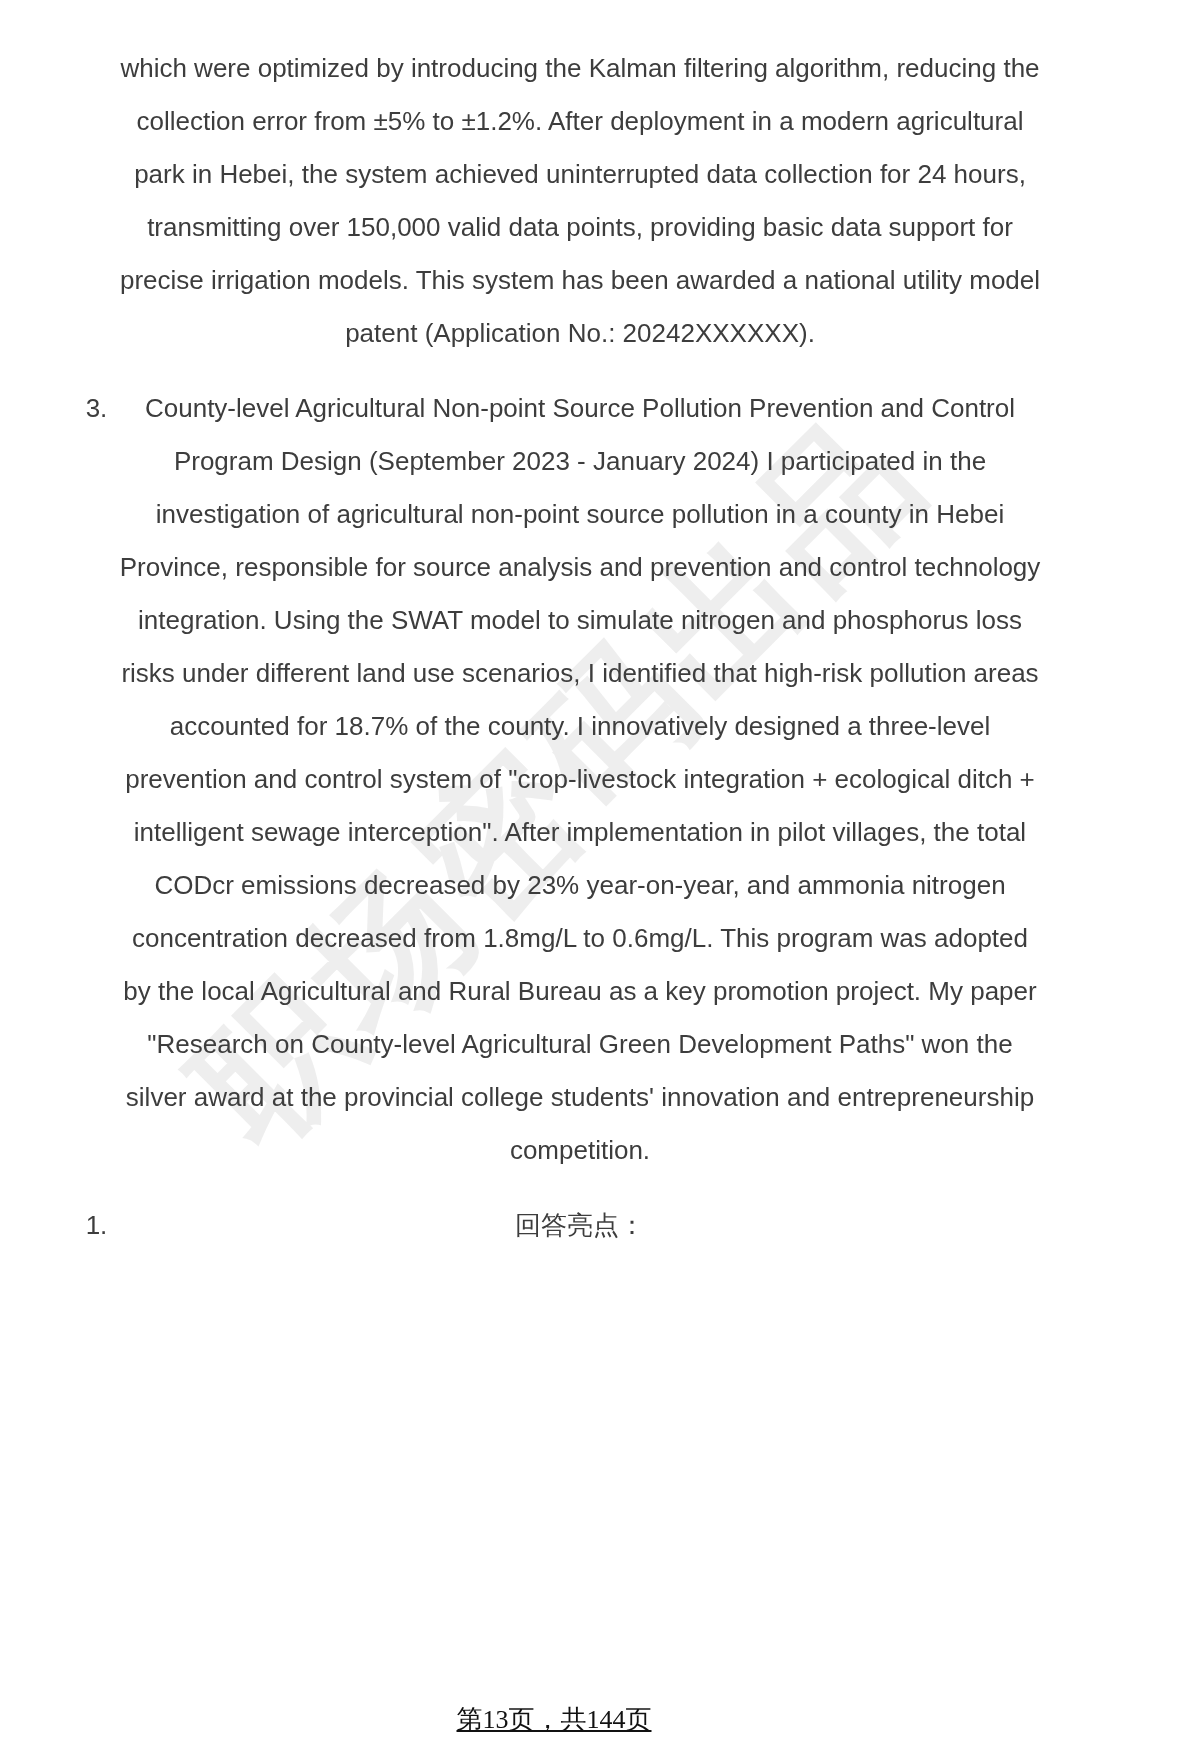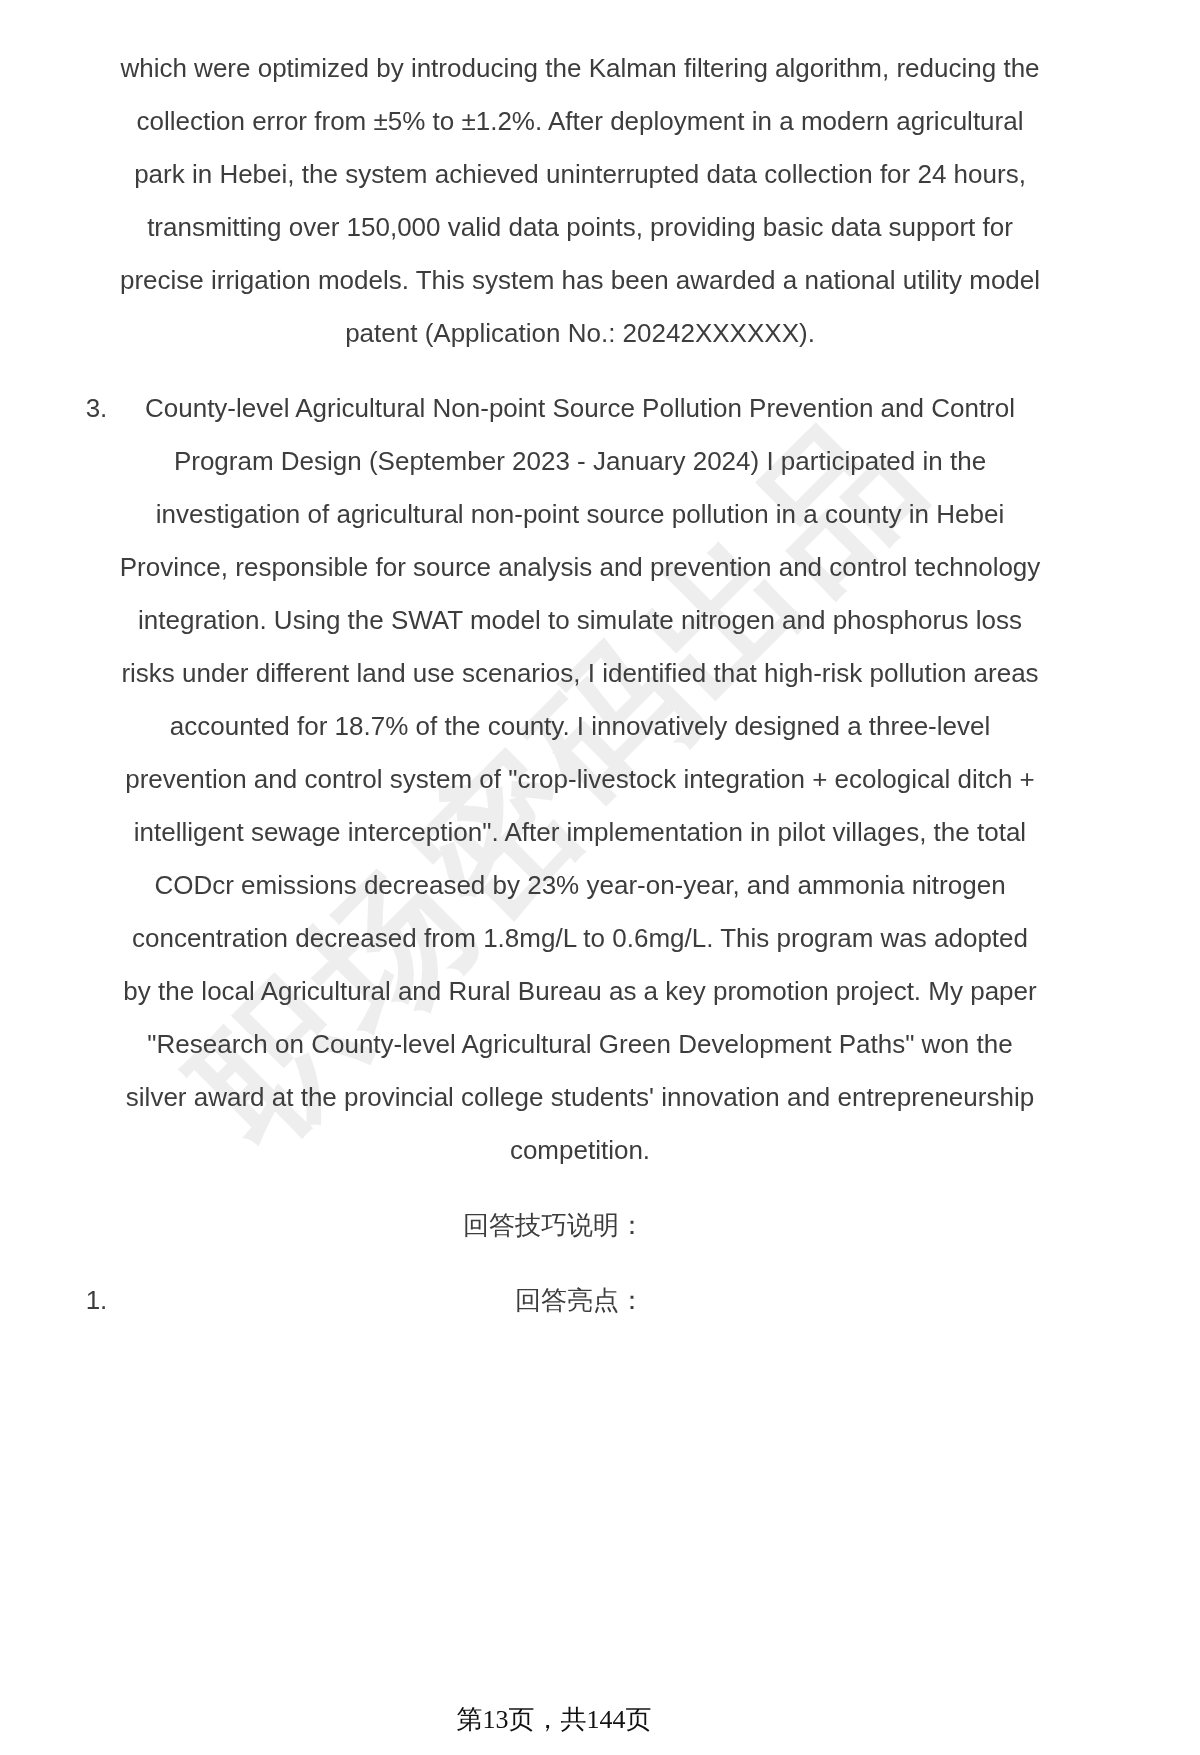--- a/index.html
+++ b/index.html
@@ -61,39 +61,39 @@
   .footer {
     position: absolute;
     z-index: 1;
     left: 63px;
     right: 155px;
     bottom: 18px;
     text-align: center;
     font-size: 26px;
     color: #111111;
     font-family: "Liberation Serif", "DejaVu Serif", serif;
+    text-decoration: underline;
   }
 </style>
 </head>
 <body>
 
 <div class="page">
 
   <div class="watermark">职场密码出品</div>
 
   <div class="content">
 
     <p class="para">which were optimized by introducing the Kalman filtering algorithm, reducing the collection error from ±5% to ±1.2%. After deployment in a modern agricultural park in Hebei, the system achieved uninterrupted data collection for 24 hours, transmitting over 150,000 valid data points, providing basic data support for precise irrigation models. This system has been awarded a national utility model patent (Application No.: 20242XXXXXX).</p>
 
     <div class="list-item">
       <span class="num">3.</span>
       <span class="item-text">County-level Agricultural Non-point Source Pollution Prevention and Control Program Design (September 2023 - January 2024) I participated in the investigation of agricultural non-point source pollution in a county in Hebei Province, responsible for source analysis and prevention and control technology integration. Using the SWAT model to simulate nitrogen and phosphorus loss risks under different land use scenarios, I identified that high-risk pollution areas accounted for 18.7% of the county. I innovatively designed a three-level prevention and control system of "crop-livestock integration + ecological ditch + intelligent sewage interception". After implementation in pilot villages, the total CODcr emissions decreased by 23% year-on-year, and ammonia nitrogen concentration decreased from 1.8mg/L to 0.6mg/L. This program was adopted by the local Agricultural and Rural Bureau as a key promotion project. My paper "Research on County-level Agricultural Green Development Paths" won the silver award at the provincial college students' innovation and entrepreneurship competition.</span>
     </div>
 
-    <p class="section-heading">回答技巧说明：</p>
 
     <div class="list-item">
       <span class="num">1.</span>
       <span class="item-text">回答亮点：</span>
     </div>
 
   </div>
 
   <div class="footer">第13页，共144页</div>
 

